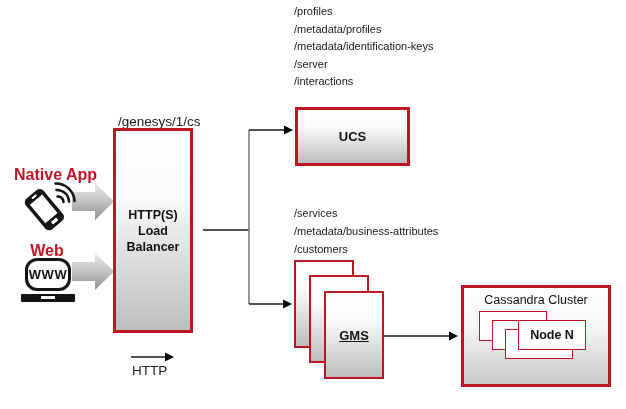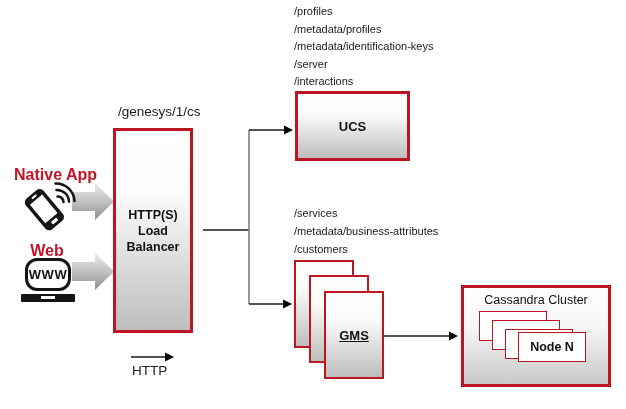--- a/index.html
+++ b/index.html
@@ -99,21 +99,21 @@
   </svg>
 
   <div class="abs pathlist" style="left:294px; top:3px;">
     <div>/profiles</div>
     <div>/metadata/profiles</div>
     <div>/metadata/identification-keys</div>
     <div>/server</div>
     <div>/interactions</div>
   </div>
 
-  <div class="abs pathlabel" style="left:118px; top:104px;">/genesys/1/cs</div>
+  <div class="abs pathlabel" style="left:118px; top:114px;">/genesys/1/cs</div>
 
   <div class="abs pathlist" style="left:294px; top:204px; line-height:18px;">
     <div>/services</div>
     <div>/metadata/business-attributes</div>
     <div>/customers</div>
   </div>
 
   <div class="abs client-label" style="left:14px; top:166px; width:66px;">Native App</div>
 
   <div class="abs client-label" style="left:18px; top:242px; width:58px;">Web</div>
@@ -125,35 +125,35 @@
         <span class="notch"></span>
       </div>
   </div>
 
   <div class="abs gbox" style="left:113px; top:128px; width:80px; height:205px;">
     <div class="lb-label">HTTP(S)
 Load
 Balancer</div>
   </div>
 
-  <div class="abs gbox" style="left:295px; top:91px; width:115px; height:70px;">
+  <div class="abs gbox" style="left:295px; top:107px; width:115px; height:59px;">
     <span>UCS</span>
   </div>
 
   <div class="abs gbox gms-box" style="left:294px; top:260px; width:60px; height:88px;"></div>
   <div class="abs gbox gms-box" style="left:309px; top:275px; width:60px; height:88px;"></div>
   <div class="abs gbox gms-box" style="left:324px; top:291px; width:60px; height:88px;text-decoration:underline;">
     <span>GMS</span>
   </div>
 
   <div class="abs cass-outer" style="left:461px; top:285px; width:150px; height:102px;">
     <div class="cass-title abs" style="left:0; top:5px; width:144px;">Cassandra Cluster</div>
     <div class="node-box" style="left:15px; top:23px;"></div>
     <div class="node-box" style="left:28px; top:32px;"></div>
     <div class="node-box" style="left:41px; top:41px;"></div>
-    <div class="node-box" style="left:54px; top:44px;">
+    <div class="node-box" style="left:54px; top:32px;">
       <span>Node N</span>
     </div>
   </div>
 
   <div class="abs legend-label" style="left:132px; top:363px;">HTTP</div>
 
 </div>
 
 </body></html>

